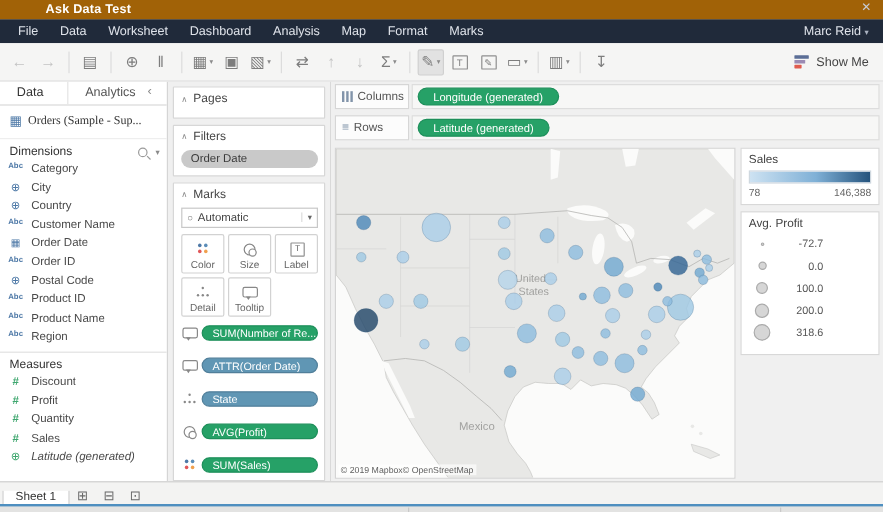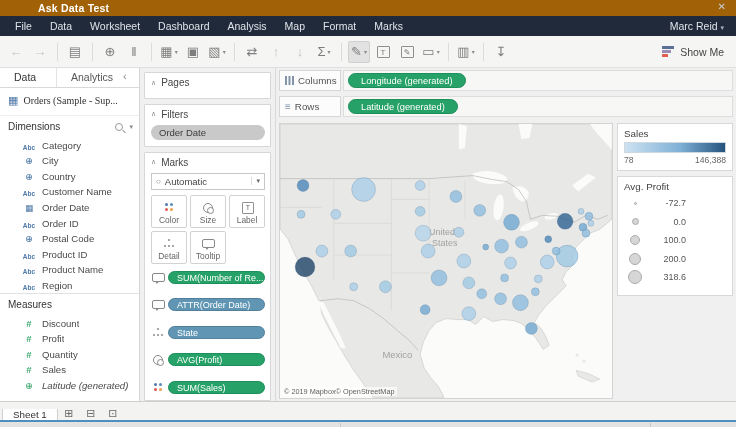--- a/index.html
+++ b/index.html
@@ -45,21 +45,21 @@
   .dcollapse { width:16px; color:#8a8a8a; font-size:11px; padding-top:2px; cursor:pointer;}
   .datasource { display:flex; align-items:center; gap:5px; padding:6px 6px 8px 8px; border-bottom:1px solid #eee;}
   .ds-icon { color:#4e79a7; font-size:11px; }
   .ds-label { font-size:10px; color:#333; white-space:nowrap; overflow:hidden;font-family:Liberation Serif, serif;}
   .sect-head { display:flex; align-items:center; padding:5px 6px 3px 8px; font-size:10px; color:#333;}
   .sect-head .sp { flex:1; }
   .search-ic { width:8px; height:8px; border:1px solid #9a9a9a; border-radius:50%; position:relative; margin-right:6px; cursor:pointer;}
   .search-ic::after { content:""; position:absolute; width:4px; height:1px; background:#9a9a9a; transform:rotate(45deg); left:6px; top:7px;}
   .hd-caret { color:#8a8a8a; font-size:7px; cursor:pointer;}
   .fieldlist { overflow:hidden; }
-  .field { display:flex; align-items:flex-end; height:15.6px; cursor:pointer;padding-left:16px;}
+  .field { display:flex; align-items:flex-start; height:15.6px; cursor:pointer;}
   .fic { width:26px; text-align:center; flex:0 0 26px; }
   .fic.abc { color:#4e79a7; font-size:6.5px; font-weight:bold; }
   .fic.globe { color:#4e79a7; font-size:9.5px; }
   .fic.globe-green { color:#3fa76f; font-size:9.5px; }
   .fic.calendar { color:#4e79a7; font-size:8.5px; }
   .fic.hash { color:#3fa76f; font-size:9.5px; font-weight:bold;}
   .flabel { font-size:9.6px; color:#4a4a4a; white-space:nowrap; overflow:hidden;}
   .flabel.italic { font-style:italic; }
   .meashead { border-top:1px solid #e2e2e2; margin-top:2px; padding-top:5px;}
 

